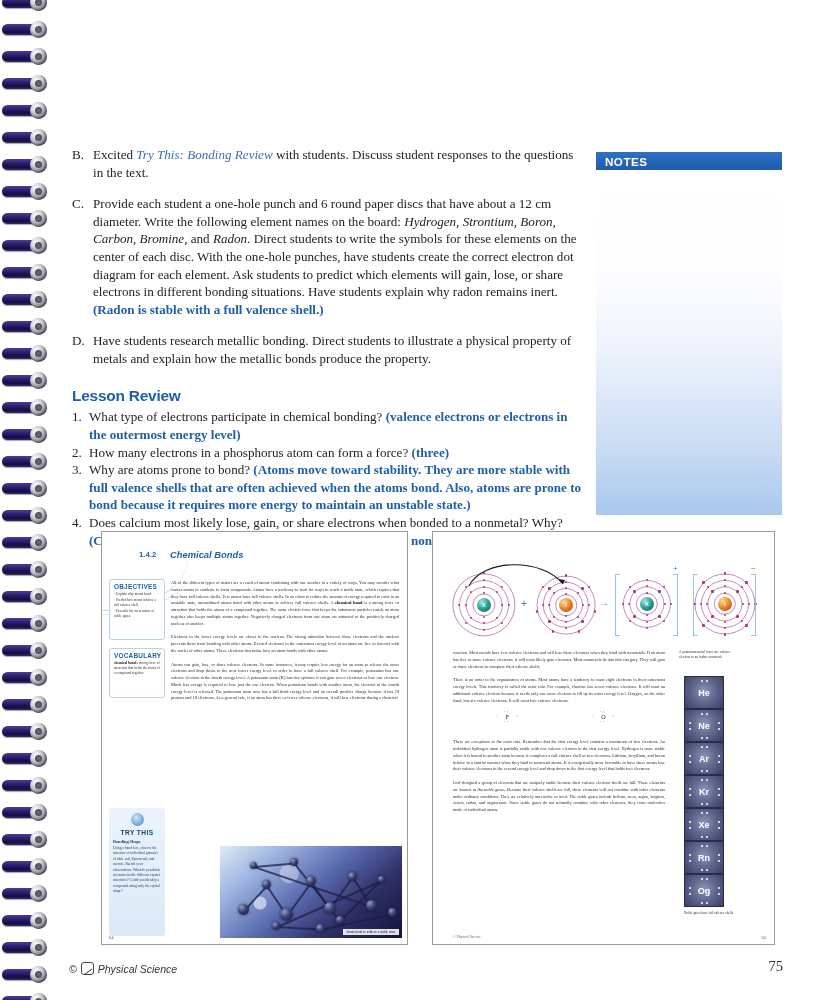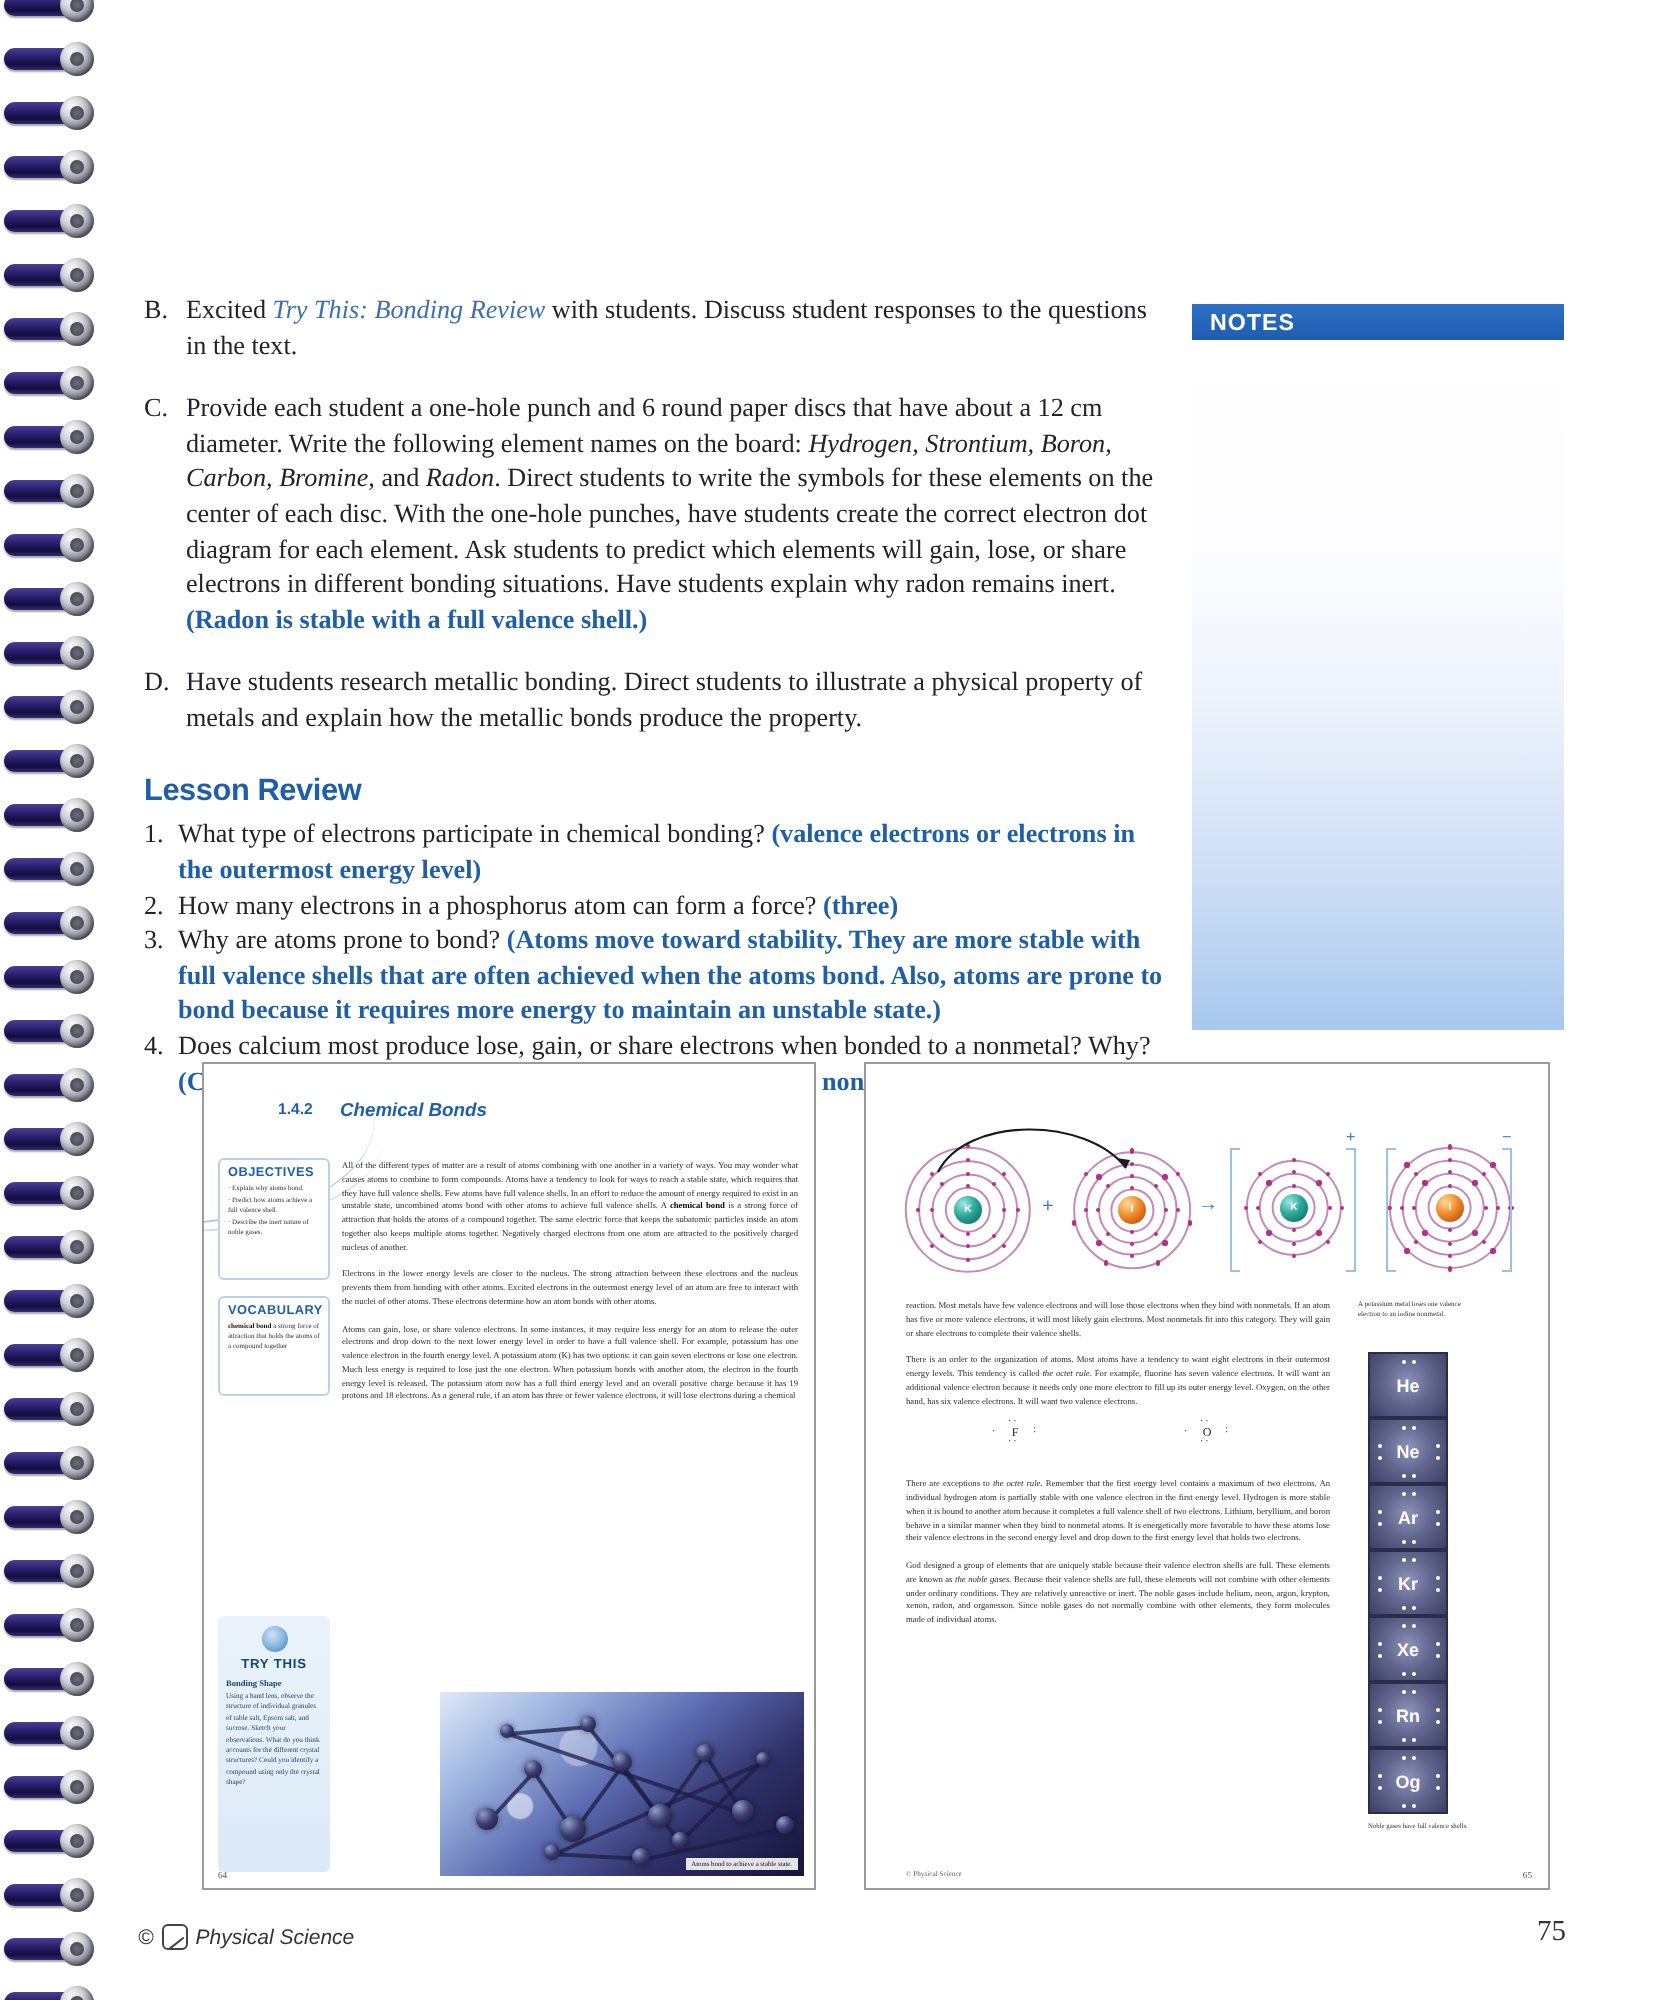--- a/index.html
+++ b/index.html
@@ -488,21 +488,21 @@
         <li>
           <div class="num">2.</div>
           <div class="txt"><span>How many electrons in a phosphorus atom can form a force? </span><span class="ans">(three)</span></div>
         </li>
         <li>
           <div class="num">3.</div>
           <div class="txt"><span>Why are atoms prone to bond? </span><span class="ans">(Atoms move toward stability. They are more stable with full valence shells that are often achieved when the atoms bond. Also, atoms are prone to bond because it requires more energy to maintain an unstable state.)</span></div>
         </li>
         <li>
           <div class="num">4.</div>
-          <div class="txt"><span>Does calcium most produce lose, gain, or share electrons when bonded to a nonmetal? Why? </span><span class="ans">(Calcium will most likely lose electrons when bonded to a nonmetal because it is more</span></div>
+          <div class="txt"><span>Does calcium most likely lose, gain, or share electrons when bonded to a nonmetal? Why? </span><span class="ans">(Calcium will most likely lose electrons when bonded to a nonmetal because it is more</span></div>
         </li>
       </ol>
   </div>
 
   <div class="inset inset-left">
     <div class="swoosh"></div>
     <div class="swoosh2"></div>
 
     <div class="lesson-num">1.4.2</div>
     <div class="lesson-title">Chemical Bonds</div>

